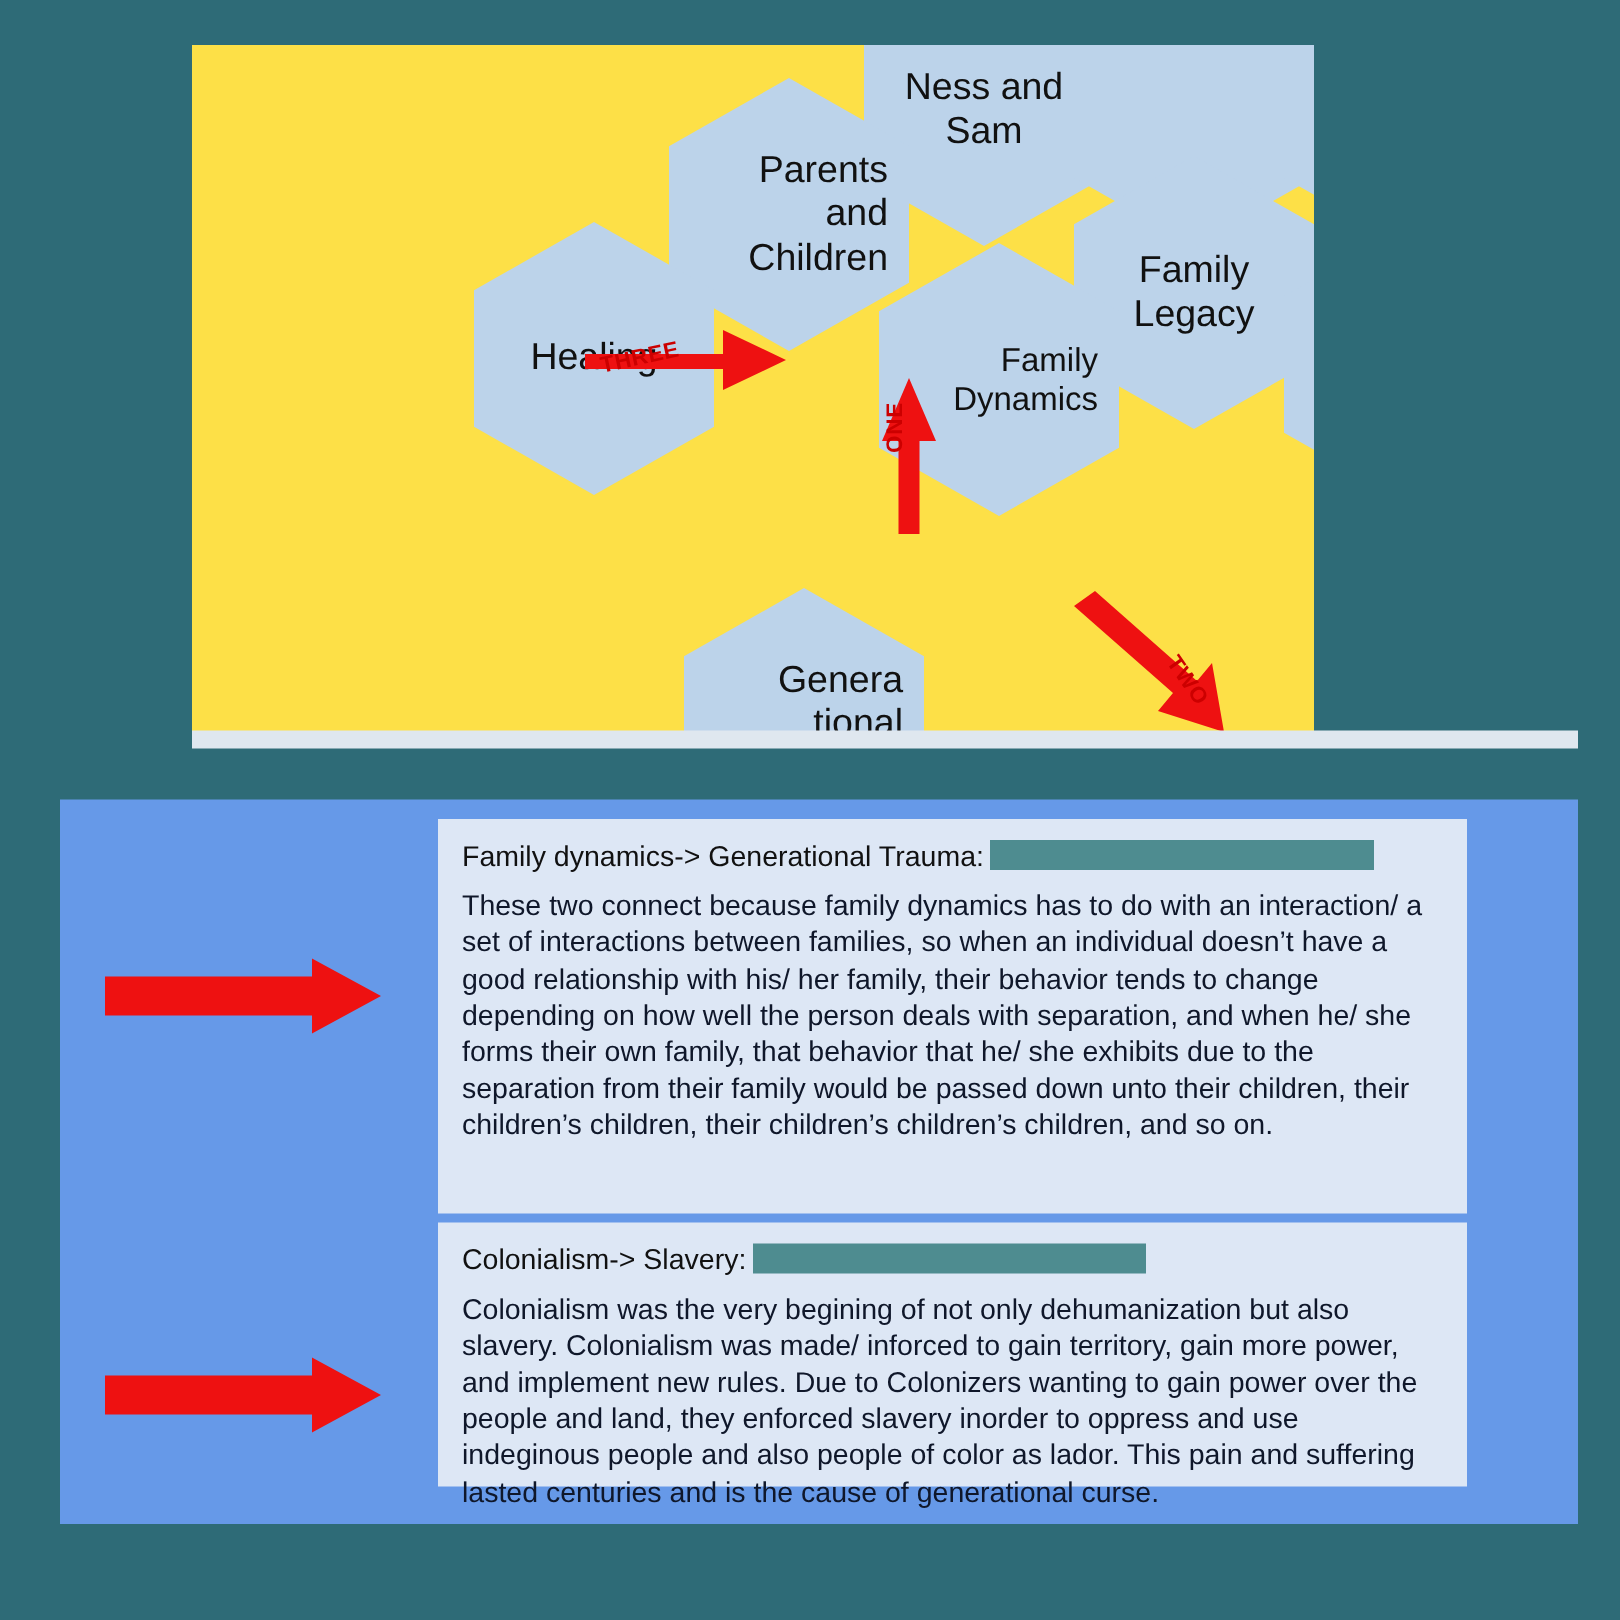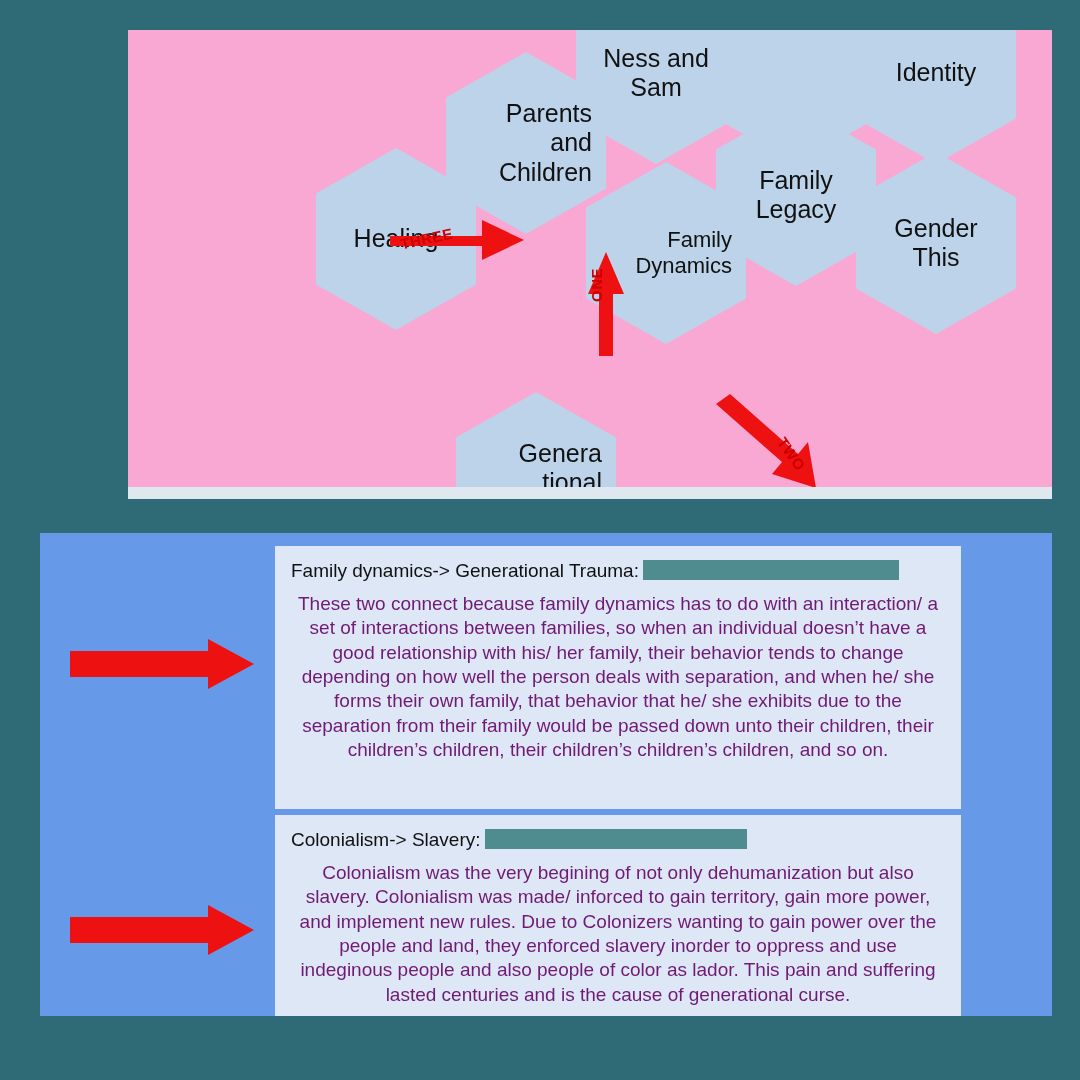--- a/index.html
+++ b/index.html
@@ -12,23 +12,23 @@
     background: #2e6b77;
     font-family: "Liberation Sans", sans-serif;
     overflow: hidden;
   }
 
   
   #hex-panel {
     position: absolute;
     left: 128px;
     top: 30px;
-    width: 924px;
+    width: 748px;
     height: 466px;
-    background: #f9a8d4;
+    background: #fde047;
     overflow: hidden;
   }
   #hex-panel-footer {
     position: absolute;
     left: 128px;
     top: 487px;
     width: 924px;
     height: 12px;
     background: #dfe7ef;
   }
@@ -74,21 +74,21 @@
   #notes-panel {
     position: absolute;
     left: 40px;
     top: 533px;
     width: 1012px;
     height: 483px;
     background: #6699e8;
   }
   .note {
     position: absolute;
-    left: 235px;
+    left: 252px;
     width: 686px;
     background: #dde7f5;
     box-sizing: border-box;
     padding: 14px 16px 12px 16px;
   }
   .note-title {
     font-size: 19px;
     color: #111;
     margin: 0 0 10px 0;
     position: relative;
@@ -97,23 +97,22 @@
   .redact {
     display: inline-block;
     background: #4e8c90;
     height: 20px;
     vertical-align: -3px;
     margin-left: 4px;
   }
   .note-body {
     font-size: 19px;
     line-height: 1.28;
-    color: #701a75;
+    color: #0f172a;
     margin: 0;
-    text-align: center;
   }
   .note-label {
     position: absolute;
     left: 34px;
     color: #cc0000;
     font-size: 17px;
     font-weight: bold;
   }
 </style>
 </head>
@@ -184,21 +183,21 @@
     </div>
     <p class="note-body">These two connect because family dynamics has to do with an interaction/ a set of interactions between families, so when an individual doesn’t have a good relationship with his/ her family, their behavior tends to change depending on how well the person deals with separation, and when he/ she forms their own family, that behavior that he/ she exhibits due to the separation from their family would be passed down unto their children, their children’s children, their children’s children’s children, and so on.</p>
   </div>
   <div class="note-label" style="top:116px;">ONE</div>
   <div class="arrow" style="left:28px; top:104px;">
     <svg width="190" height="56" viewBox="0 0 190 56">
       <polygon points="2,14 140,14 140,2 186,27 140,52 140,40 2,40" fill="#ee1111"></polygon>
     </svg>
   </div>
 
-  <div class="note" style="top:282px; height:201px;">
+  <div class="note" style="top:282px; height:176px;">
     <div class="note-title">
       <span>Colonialism-&gt; Slavery:</span><span class="redact" style="width:262px;"></span>
     </div>
     <p class="note-body">Colonialism was the very begining of not only dehumanization but also slavery. Colonialism was made/ inforced to gain territory, gain more power, and implement new rules. Due to Colonizers wanting to gain power over the people and land, they enforced slavery inorder to oppress and use indeginous people and also people of color as lador. This pain and suffering lasted centuries and is the cause of generational curse.</p>
   </div>
   <div class="note-label" style="top:382px;">TWO</div>
   <div class="arrow" style="left:28px; top:370px;">
     <svg width="190" height="56" viewBox="0 0 190 56">
       <polygon points="2,14 140,14 140,2 186,27 140,52 140,40 2,40" fill="#ee1111"></polygon>
     </svg>

